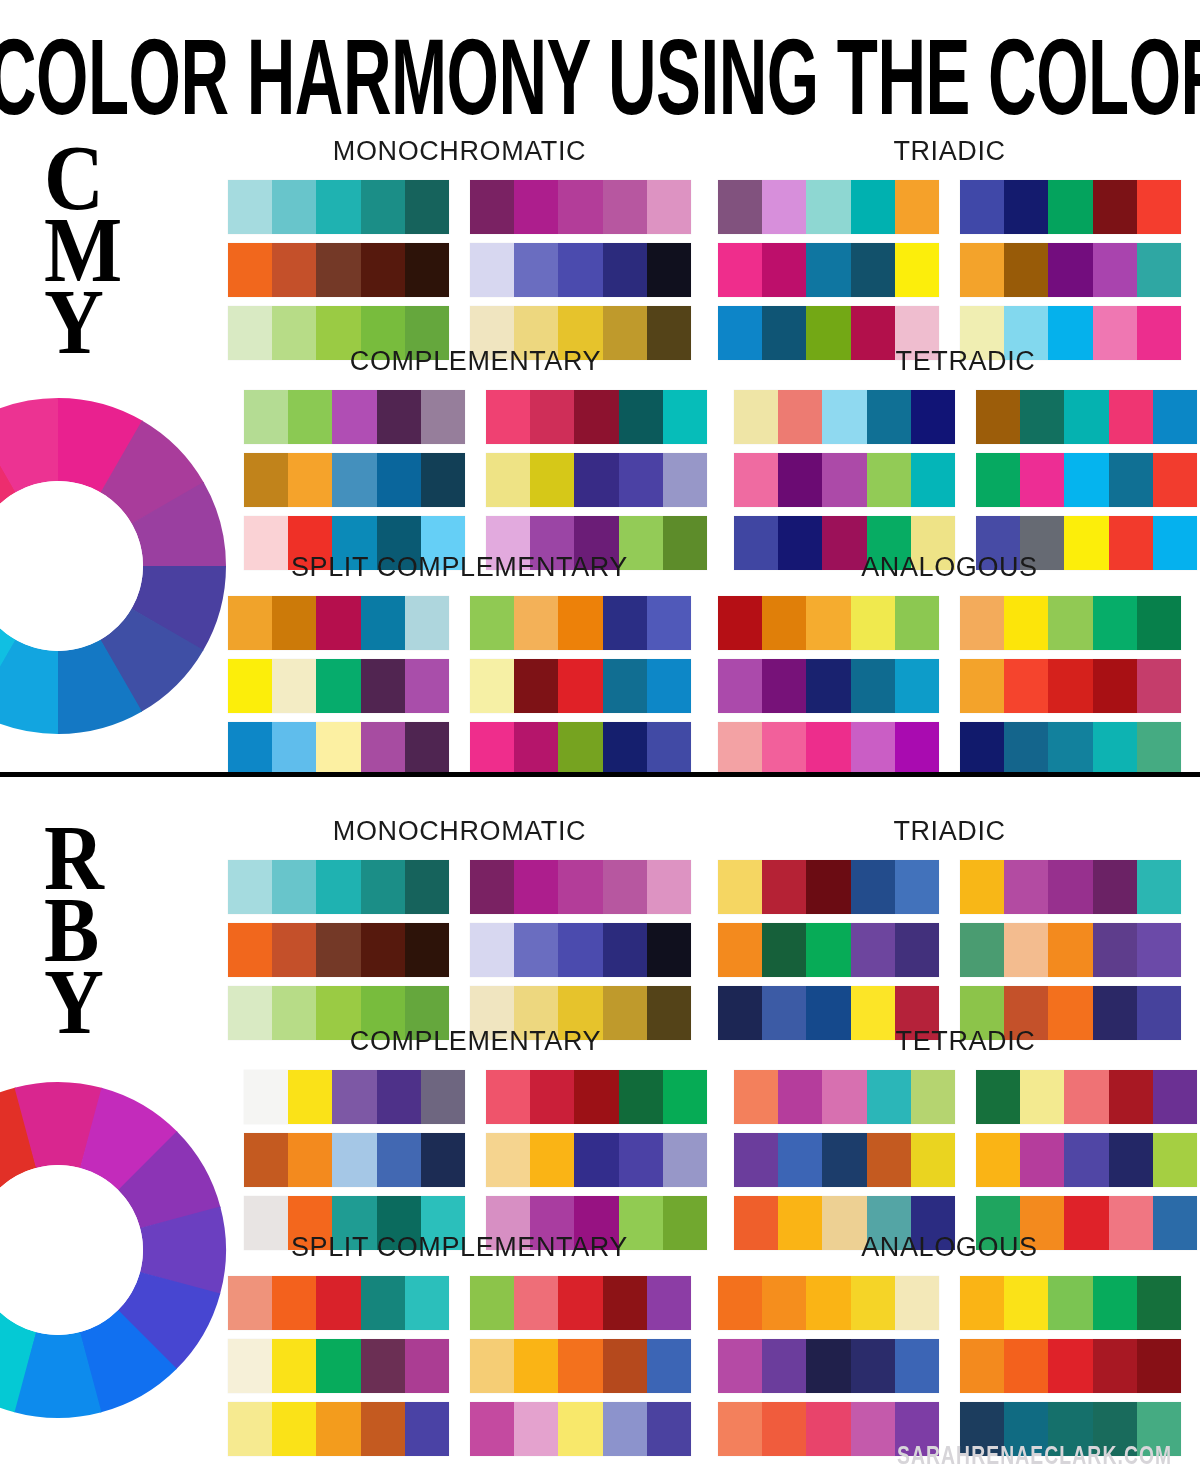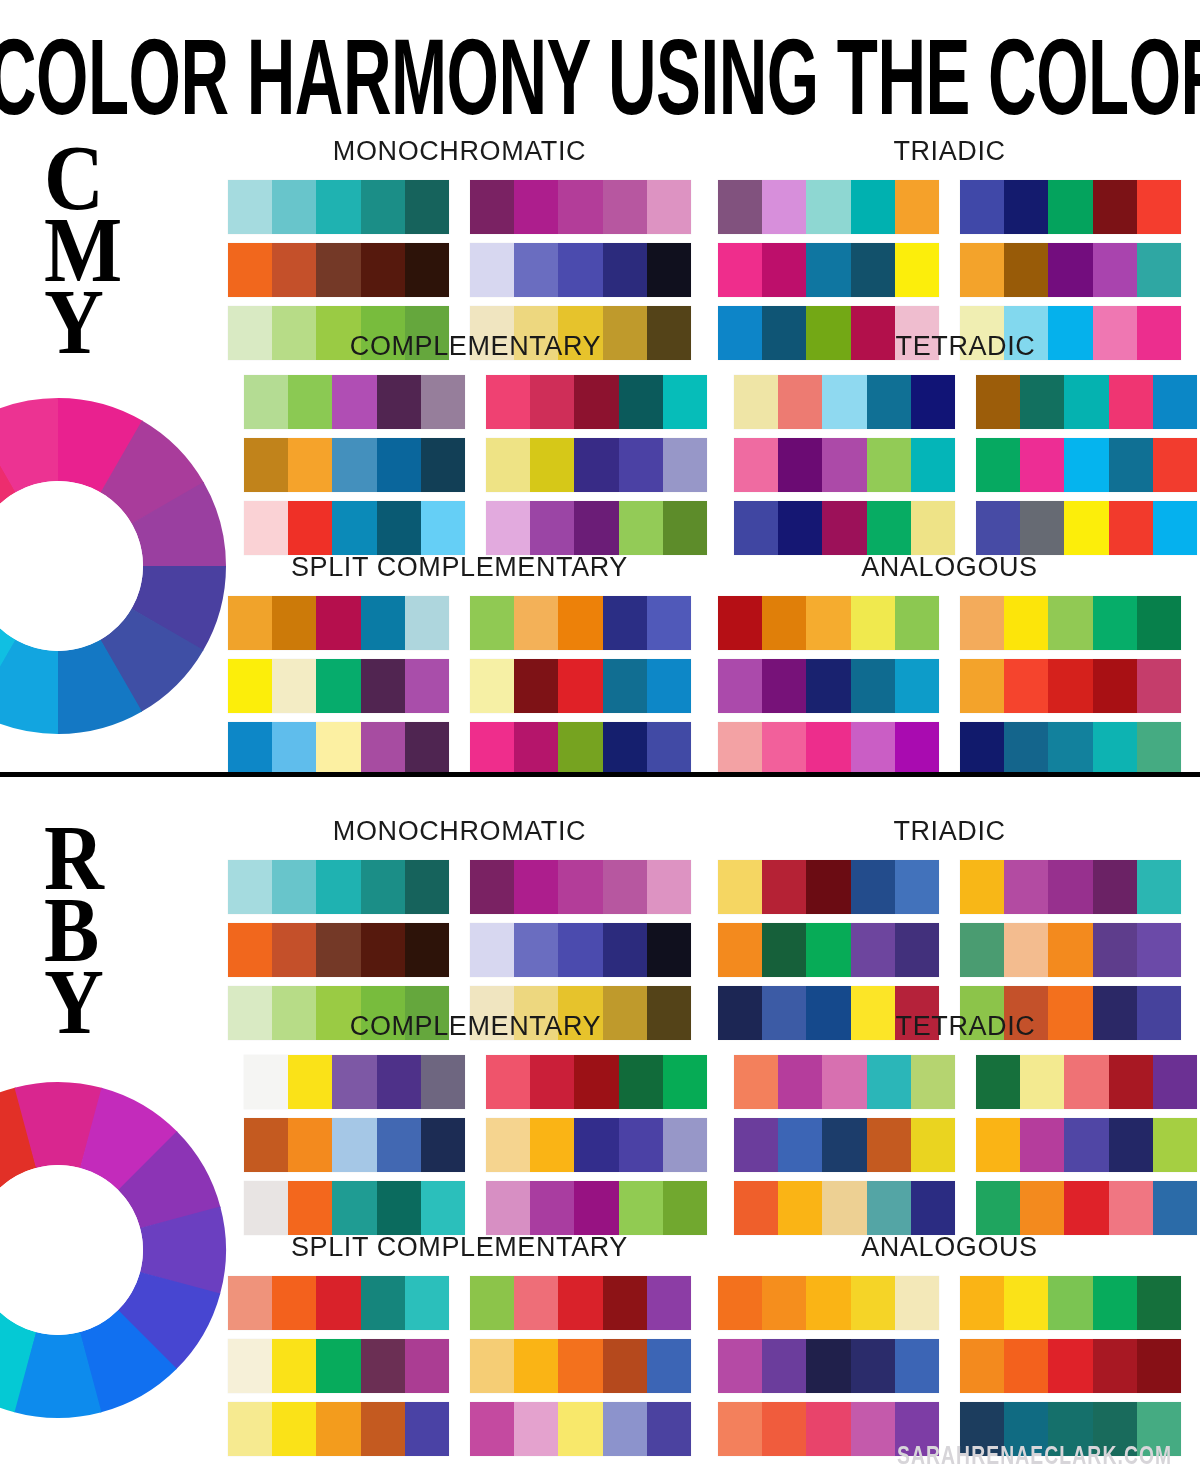--- a/index.html
+++ b/index.html
@@ -89,21 +89,21 @@
     width:221px;
     height:54px;
     box-shadow:0 0 0 0.5px rgba(0,0,0,0.04);
   }
   .swatch{ flex:1 1 0; height:100%; }
 
   
   .col-left  { left:228px; width:463px; }
   .col-right { left:718px; width:463px; }
   .blk-r1 { top:8px; }
-  .blk-r2 { top:203px;padding-left:16px; }
+  .blk-r2 { top:218px;padding-left:16px; }
   .blk-r3 { top:424px; }
 
   
   #footer{
     position:absolute;
     right:28px; bottom:14px;
     font-family:"Liberation Sans", sans-serif;
     font-weight:700;
     font-size:21px;
     letter-spacing:1.2px;

